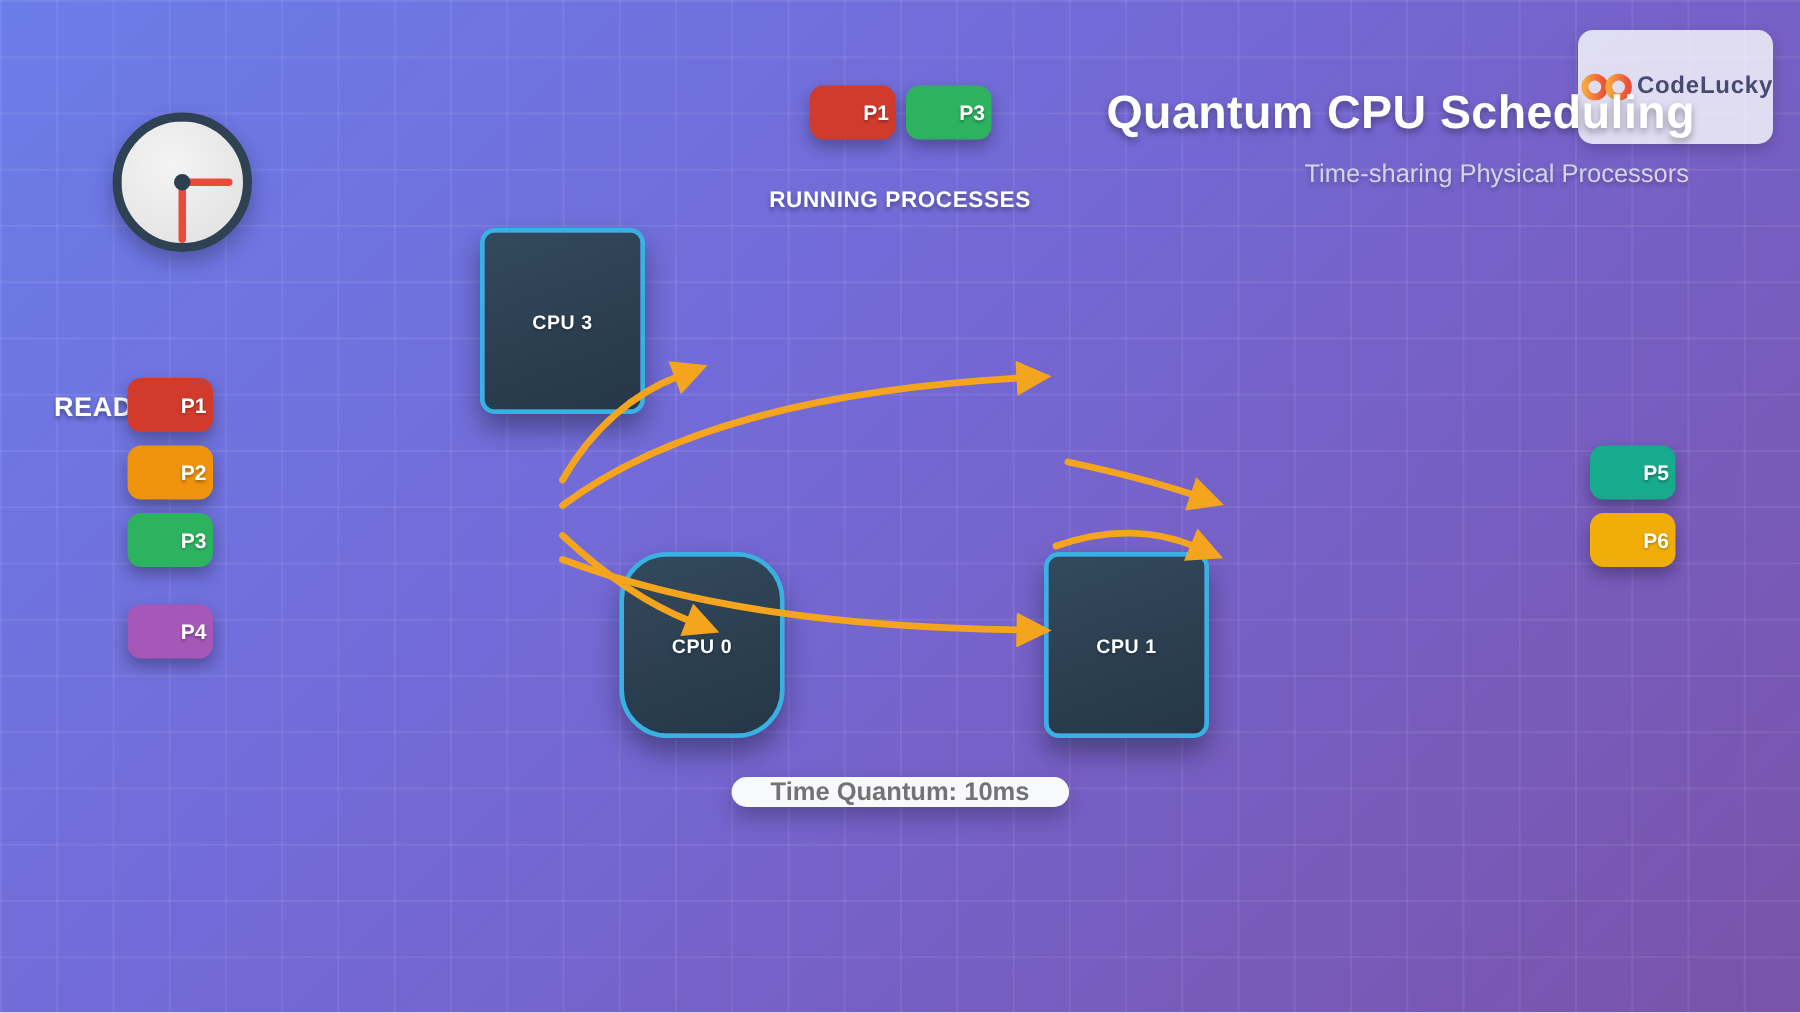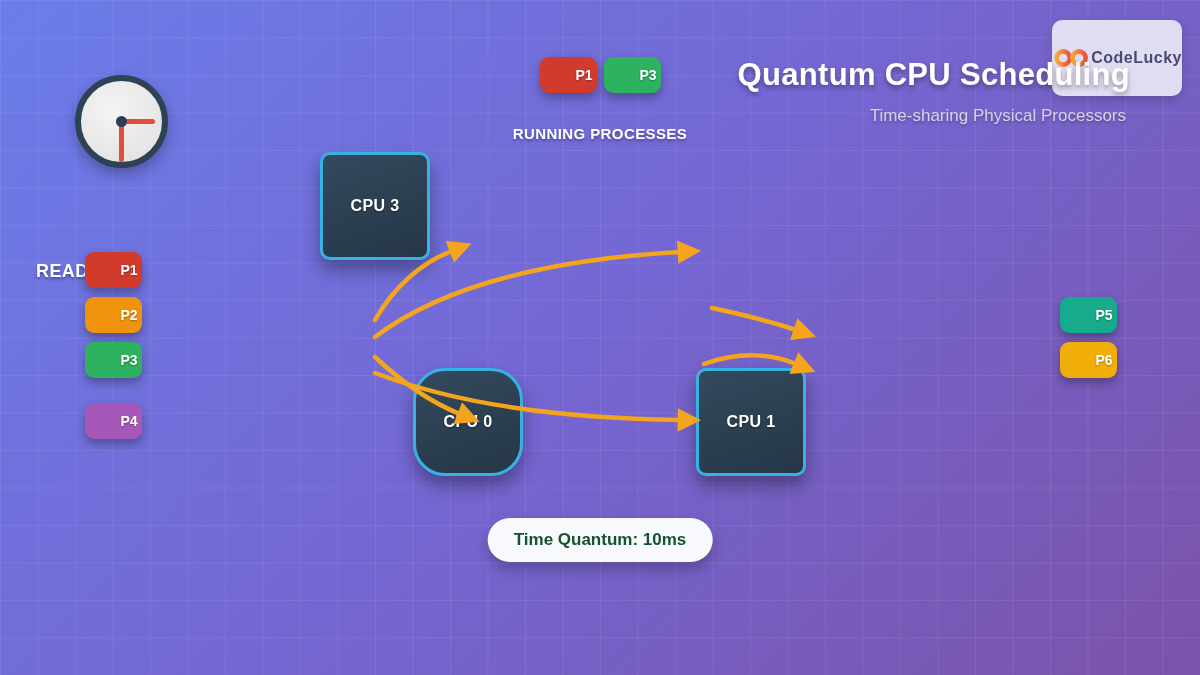--- a/index.html
+++ b/index.html
@@ -45,26 +45,26 @@
   
   .pbadge {
     position: absolute; width: 57px; height: 36px; border-radius: 9px;
     display: flex; align-items: center; justify-content: center;
     color: #fff; font-weight: 700; font-size: 14px;
     box-shadow: 0 5px 10px rgba(0,0,0,.3); text-shadow: 0 1px 2px rgba(0,0,0,.35); padding-left: 31px;
   }
 
   
   .cpu {
-    position: absolute; width: 110px; height: 108px;
+    position: absolute; width: 110px; height: 124px;
     background: linear-gradient(160deg, #33495d, #253747);
     border: 3px solid #38b2e2; border-radius: 10px;
     box-shadow: 0 10px 18px rgba(0,0,0,.35);
     display: flex; align-items: center; justify-content: center;
-    color: #fff; font-weight: 700; font-size: 16px; letter-spacing: .4px;
+    color: #fff; font-weight: 700; font-size: 13px; letter-spacing: .4px;
     text-shadow: 0 1px 2px rgba(0,0,0,.4);
   }
 
   
   .title {
     position: absolute; right: 70px; top: 57px; z-index: 6;
     color: #fff; font-size: 31px; font-weight: 800; letter-spacing: .3px;
     text-shadow: 0 3px 5px rgba(0,0,0,.35); white-space: nowrap;
   }
   .subtitle {
@@ -78,23 +78,23 @@
     position: absolute; left: 1052px; top: 20px; width: 130px; height: 76px; z-index: 5;
     background: rgba(243,243,250,.85); border-radius: 10px;
     box-shadow: 0 4px 10px rgba(0,0,0,.18);
     display: flex; flex-direction: row; align-items: center; justify-content: center; gap: 1px;
   }
   .logo-brand { color: #474b72; font-weight: 700; font-size: 16px; letter-spacing: .5px; }
 
   
   .quantum-pill {
     position: absolute; left: 600px; top: 518px; transform: translateX(-50%); z-index: 4;
-    background: #f8f9fc; border-radius: 23px; padding: 12px 26px;
+    background: #f8f9fc; border-radius: 23px; padding: 0 26px;
     box-shadow: 0 7px 14px rgba(0,0,0,.25);
-    color: #14532d; font-weight: 700; font-size: 17px; white-space: nowrap;
+    color: #737373; font-weight: 700; font-size: 17px; white-space: nowrap;
   }
 
   .arrows-svg { position: absolute; left: 0; top: 0; z-index: 3; pointer-events: none; }
   .z2 { z-index: 2; }
 </style>
 </head>
 <body>
 
 <div class="stage">
 

